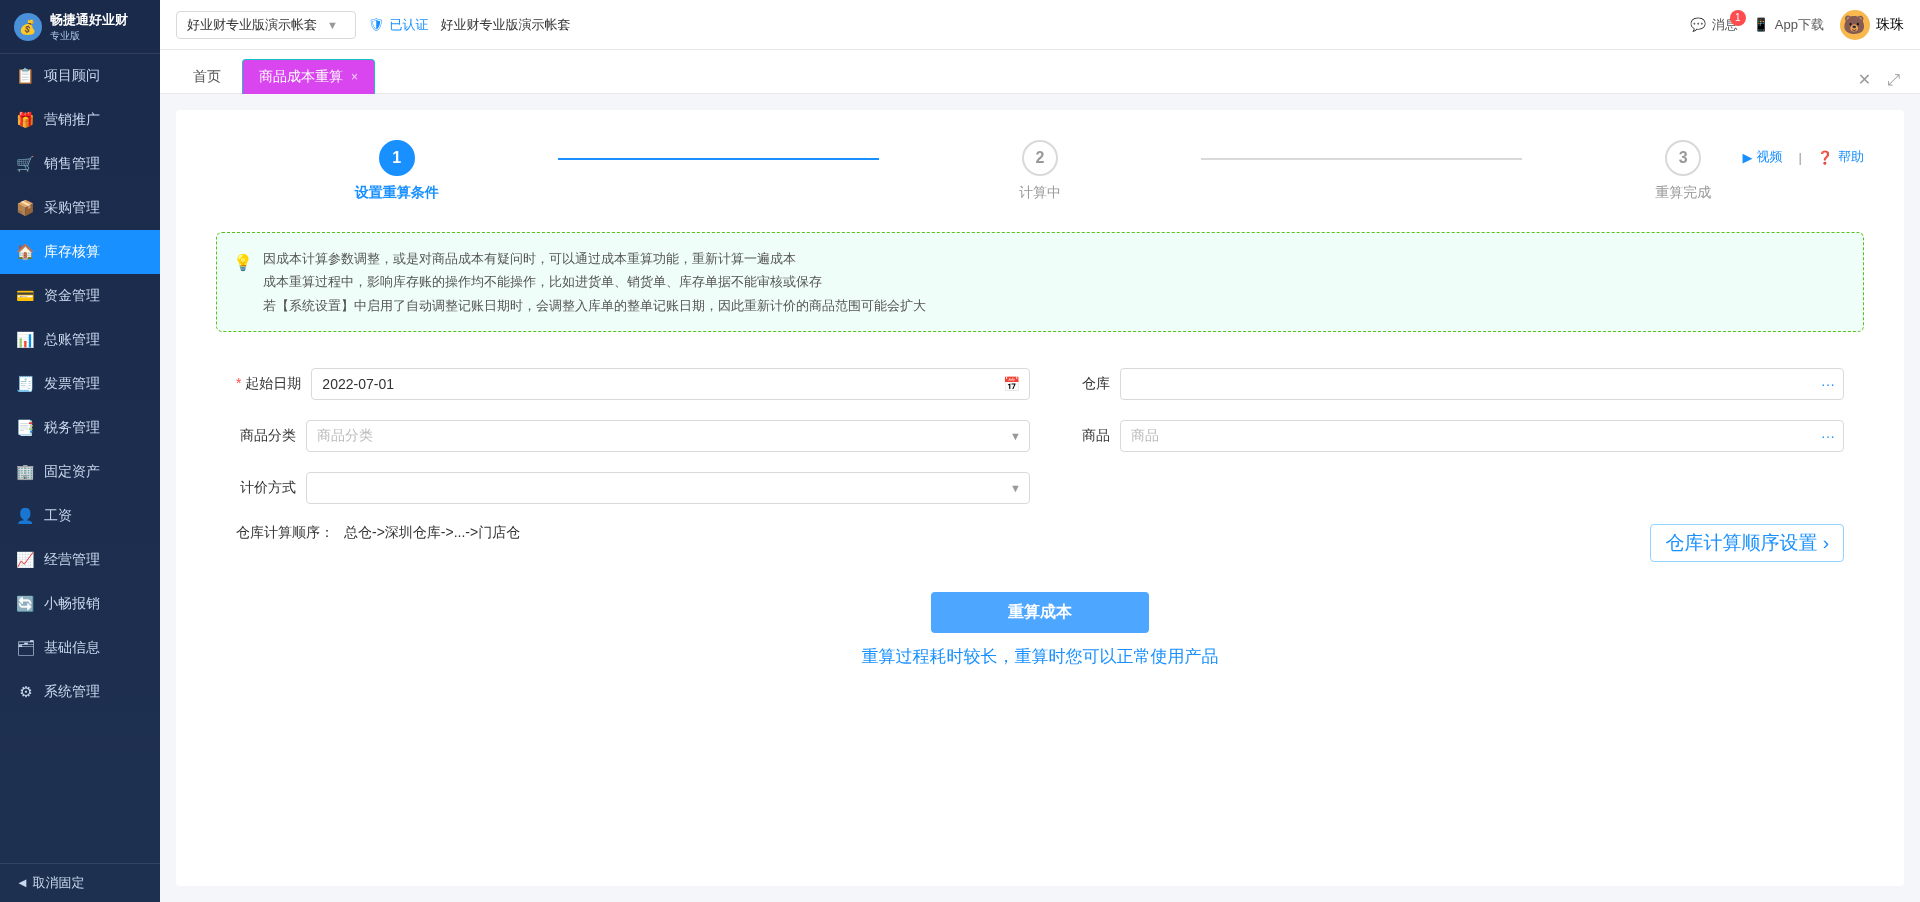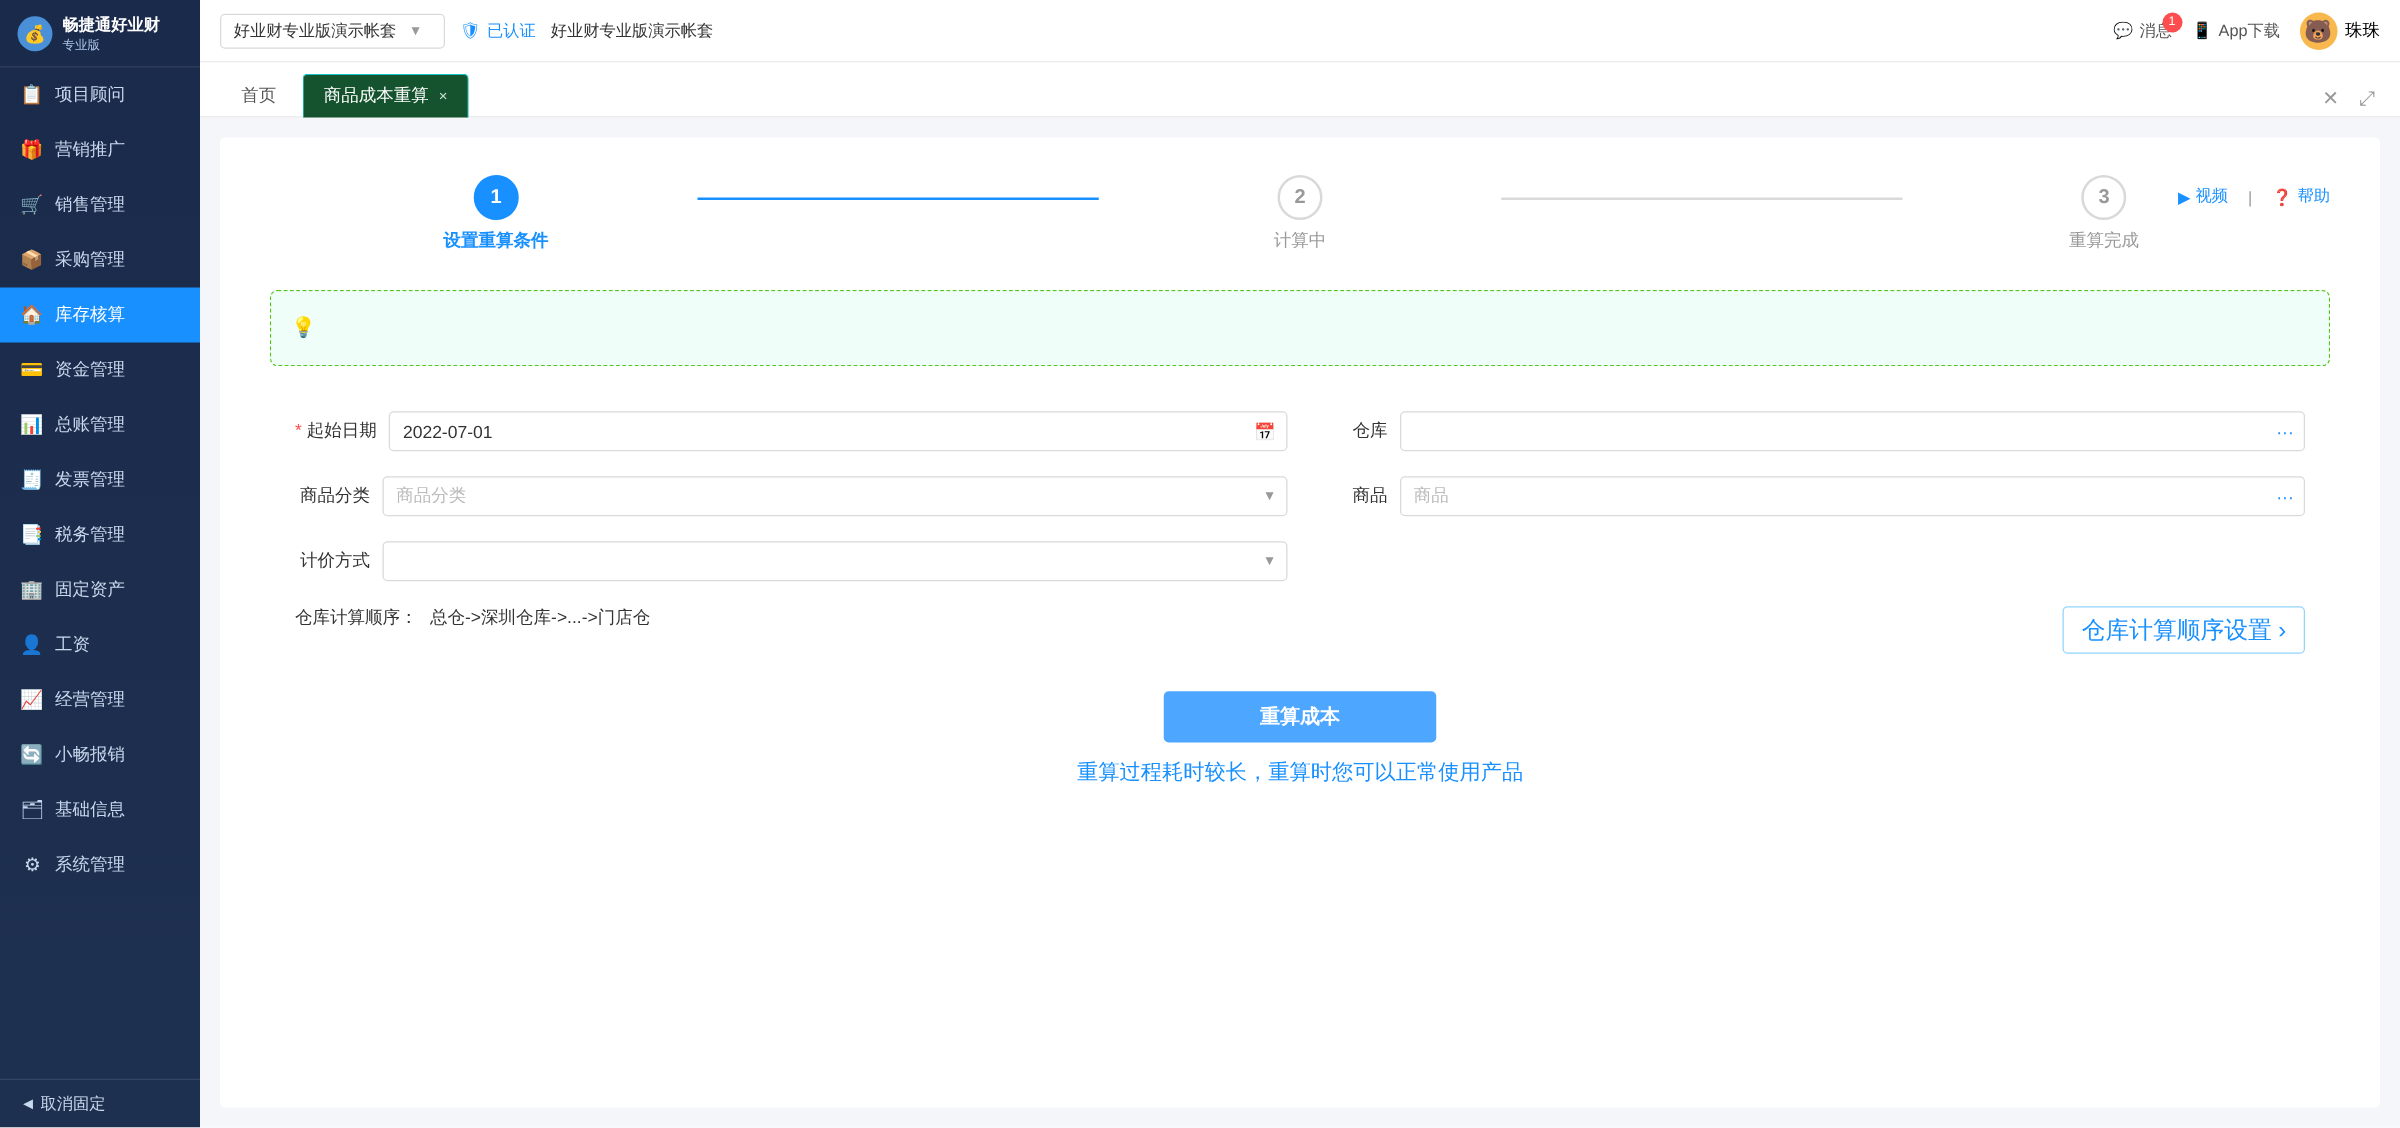--- a/index.html
+++ b/index.html
@@ -140,21 +140,21 @@
       font-size: 14px;
       color: #666;
       border-radius: 4px 4px 0 0;
       border: 1px solid transparent;
       border-bottom: none;
       position: relative;
       top: 1px;
     }
     .tab.home { color: #555; }
     .tab.active {
-      background: #14532d;
+      background: #d946ef;
       color: #fff;
       border-color: #13c2c2;
     }
     .tab-close { font-size: 12px; cursor: pointer; margin-left: 2px; opacity: 0.8; }
     .tabbar-right { margin-left: auto; display: flex; align-items: center; gap: 8px; }
     .tabbar-icon-btn { cursor: pointer; color: #999; font-size: 16px; padding: 4px; }
 
     
     .content-area {
       flex: 1;
@@ -525,20 +525,25 @@
           <span style="color:#999">|</span>
           <div class="steps-action-btn">
             <span>❓</span>
             <span>帮助</span>
           </div>
         </div>
       </div>
 
       <div class="info-box">
         <span class="info-icon">💡</span>
+        <div>
+          <div>因成本计算参数调整，或是对商品成本有疑问时，可以通过成本重算功能，重新计算一遍成本</div>
+          <div>成本重算过程中，影响库存账的操作均不能操作，比如进货单、销货单、库存单据不能审核或保存</div>
+          <div>若【系统设置】中启用了自动调整记账日期时，会调整入库单的整单记账日期，因此重新计价的商品范围可能会扩大</div>
+        </div>
       </div>
 
       <div class="form-section">
 
         <div class="form-row">
           <div class="form-group">
             <span class="form-label required">起始日期</span>
             <div class="form-input-wrapper">
               <div class="form-input" style="display:flex;align-items:center;padding-right:32px;">
                 <span>2022-07-01</span>

